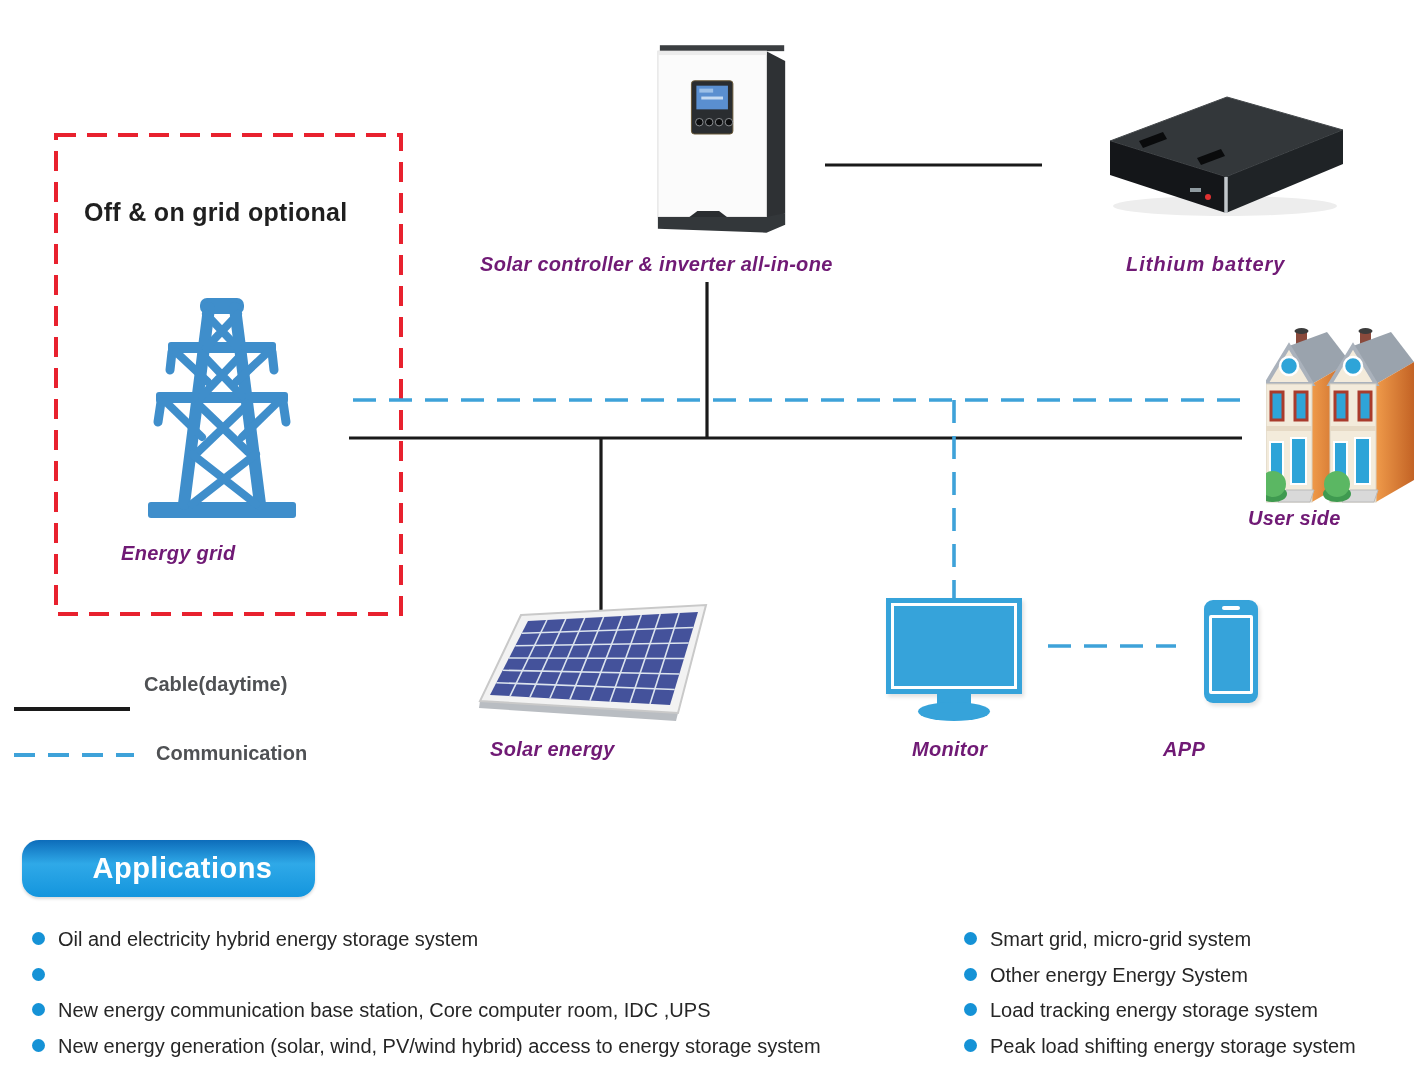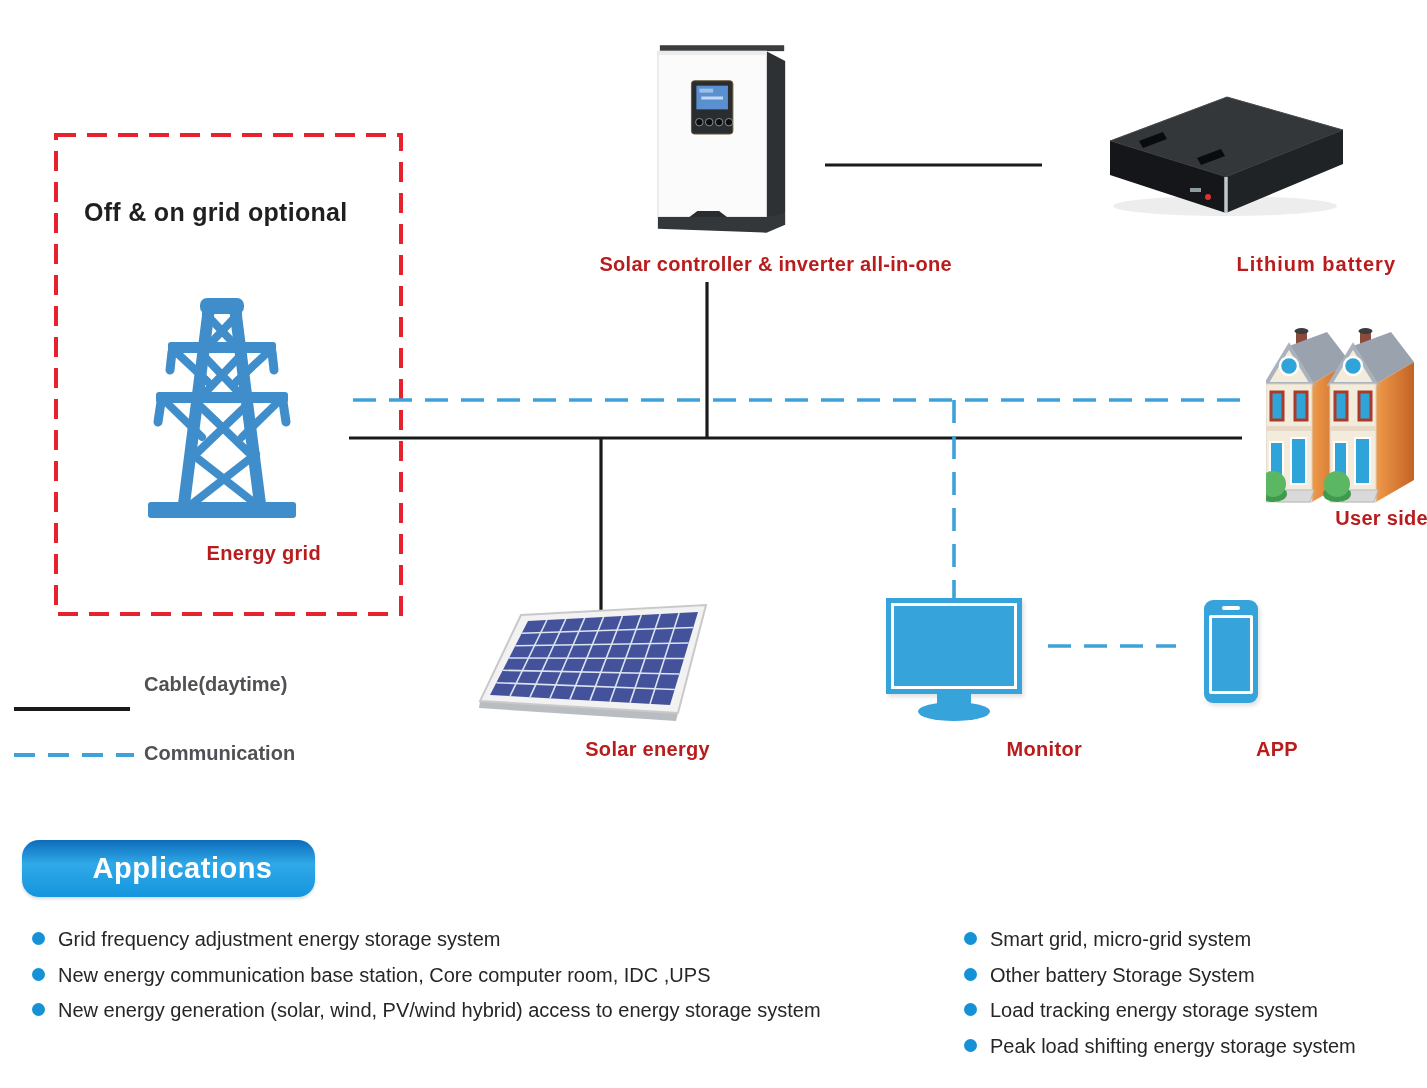--- a/index.html
+++ b/index.html
@@ -15,22 +15,22 @@
   svg{display:block;}
 
   
   #connectors{position:absolute;left:0;top:0;pointer-events:none;}
 
   
   .box-title{
     font-size:25px;font-weight:bold;color:#1f1f1f;letter-spacing:0.3px;
   }
   .node-label{
-    font-size:20px;font-weight:bold;color:#b91c1c;text-align:right;
-    letter-spacing:0.3px;white-space:nowrap;
+    font-size:20px;font-weight:bold;color:#701a75;text-align:left;
+    letter-spacing:0.3px;white-space:nowrap;font-style:italic;
   }
   .legend-label{
     font-size:20px;font-weight:bold;color:#4f5154;white-space:nowrap;
   }
 
   
   .legend-cable-line{width:116px;height:3.5px;background:#1a1a1a;}
   .legend-comm-line{
     width:120px;height:4px;
     background:repeating-linear-gradient(90deg,#3ea2d9 0 21px,transparent 21px 34px);
@@ -206,30 +206,31 @@
 
   <div class="abs phone">
     <div class="phone-speaker"></div>
     <div class="phone-screen"></div>
   </div>
   <div class="abs node-label" style="left:1163px;top:712px;width:135px;">APP</div>
 
   <div class="abs legend-cable-line" style="left:14px;top:681px;"></div>
   <div class="abs legend-label" style="left:144px;top:647px;">Cable(daytime)</div>
   <div class="abs legend-comm-line" style="left:14px;top:727px;"></div>
-  <div class="abs legend-label" style="left:144px;top:716px;">Communication</div>
+  <div class="abs legend-label" style="left:156px;top:716px;">Communication</div>
 
   <div class="abs apps-header">Applications</div>
 
   <div class="abs apps-col apps-left">
-    <div class="app-item"><span class="dot"></span><span>Grid frequency adjustment energy storage system</span></div>
+    <div class="app-item"><span class="dot"></span><span>Oil and electricity hybrid energy storage system</span></div>
+    <div class="app-item"><span class="dot"></span></div>
     <div class="app-item"><span class="dot"></span><span>New energy communication base station, Core computer room, IDC ,UPS</span></div>
     <div class="app-item"><span class="dot"></span><span>New energy generation (solar, wind, PV/wind hybrid) access to energy storage system</span></div>
   </div>
 
   <div class="abs apps-col apps-right">
     <div class="app-item"><span class="dot"></span><span>Smart grid, micro-grid system</span></div>
-    <div class="app-item"><span class="dot"></span><span>Other battery Storage System</span></div>
+    <div class="app-item"><span class="dot"></span><span>Other energy Energy System</span></div>
     <div class="app-item"><span class="dot"></span><span>Load tracking energy storage system</span></div>
     <div class="app-item"><span class="dot"></span><span>Peak load shifting energy storage system</span></div>
   </div>
 
 </div>
 
 </body></html>

